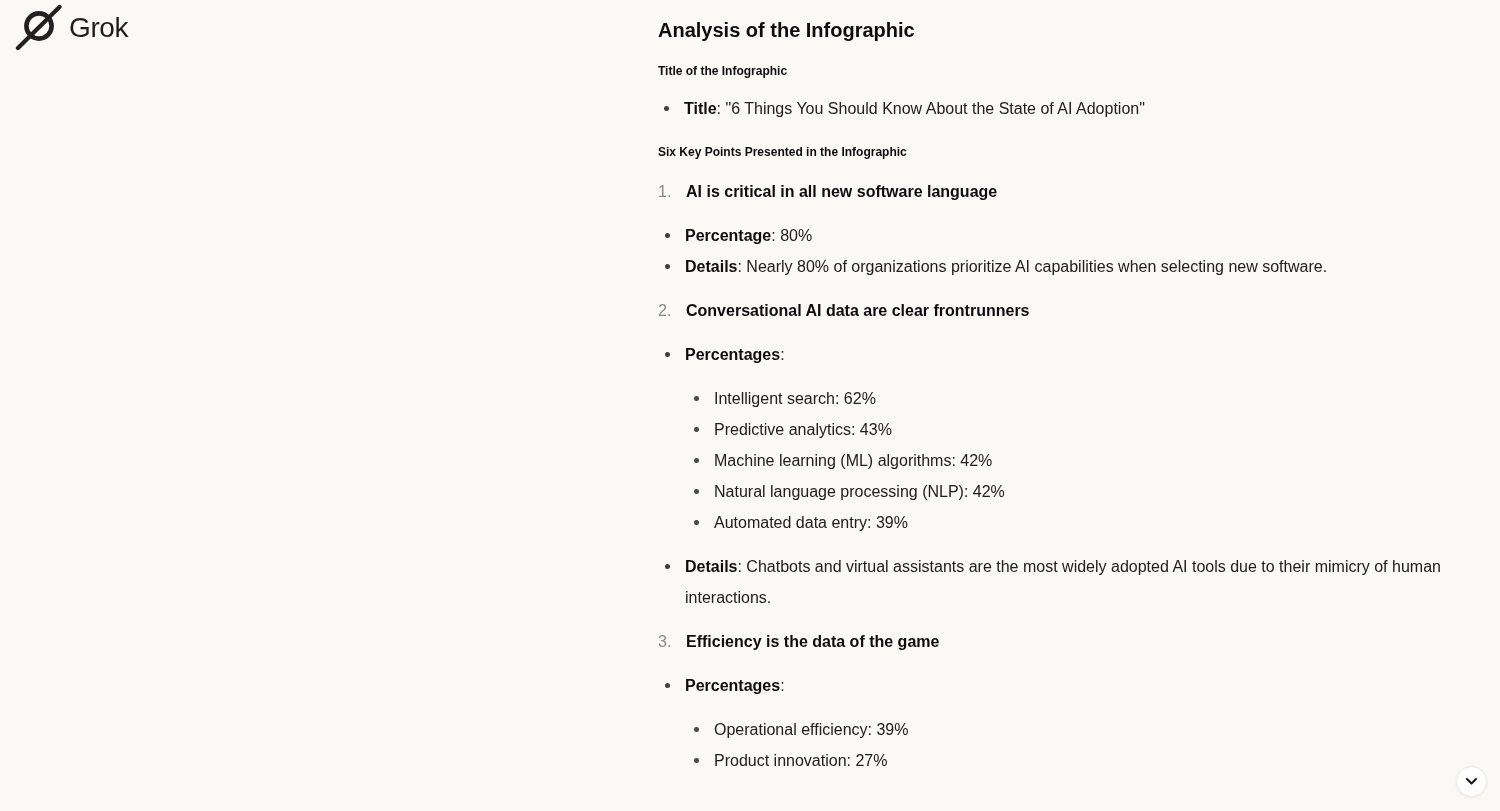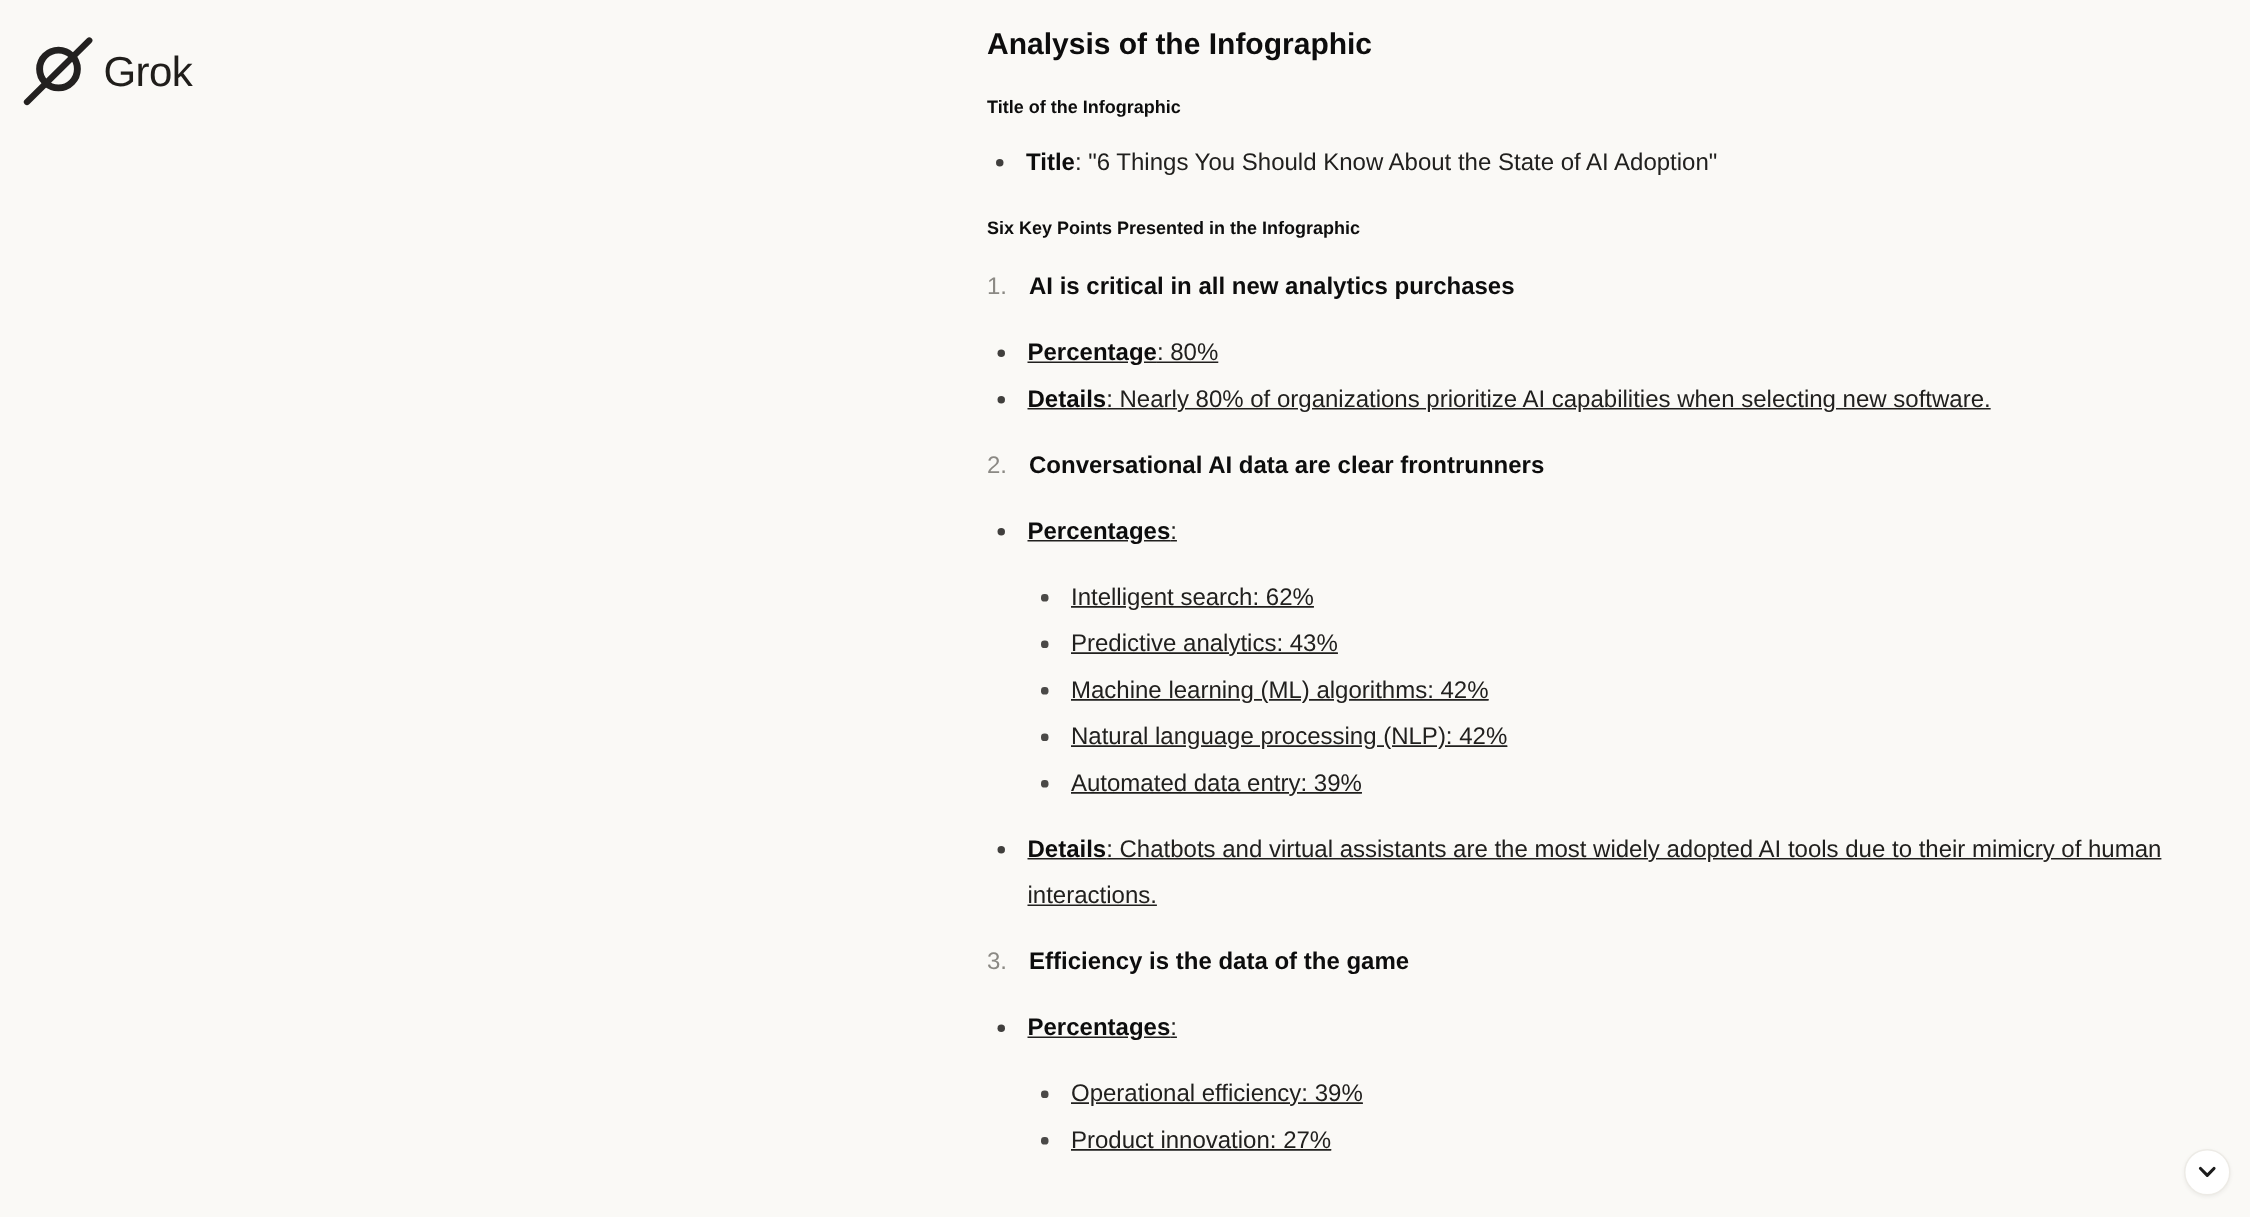--- a/index.html
+++ b/index.html
@@ -7,21 +7,21 @@
   body {
     width: 1500px; height: 811px;
     background: #faf9f6;
     font-family: "Liberation Sans", sans-serif;
     overflow: hidden;
   }
   .page { position: relative; width: 1500px; height: 811px; }
 
   
   .brand {
-    position: absolute; top: 24px; left: 14px;
+    position: absolute; top: 4px; left: 14px;
     display: flex; align-items: center; gap: 7px;
     cursor: pointer;
   }
   .brand .logo-icon { width: 48px; height: 48px; display: block; }
   .brand-name {
     font-size: 28px; font-weight: 500; color: #201e1b;
     letter-spacing: -0.4px;
   }
 
   
@@ -34,21 +34,21 @@
     font-size: 20px; line-height: 26px; font-weight: 700;
     color: #0d0d0d; margin: 0 0 12px 0;
   }
   .message h3 {
     font-size: 12px; line-height: 24px; font-weight: 700;
     color: #0d0d0d; margin: 16px 0 10px 0;
   }
   .b { font-weight: 700; color: #0d0d0d; }
 
   ul { list-style: none; margin: 9px 0; padding: 0; }
-  ul.l2, ul.l3 { margin: 13px 0; text-decoration: underline; }
+  ul.l2, ul.l3 { margin: 13px 0; }
   ul li { position: relative; padding-left: 27px; }
   ul li::before {
     content: ""; position: absolute; left: 7px; top: 13px;
     width: 5px; height: 5px; border-radius: 50%; background: #403f3d;
   }
   ul.l1 > li { padding-left: 26px; }
   ul.l1 > li::before { left: 6px; }
   ul.l3 > li { padding-left: 29px; }
   ul.l3 > li::before { left: 9px; width: 4.5px; height: 4.5px; background: #4a4947; }
 
@@ -93,21 +93,21 @@
       <li><span class="b">Title</span><span>: "6 Things You Should Know About the State of AI Adoption"</span></li>
     </ul>
 
     <h3>Six Key Points Presented in the Infographic</h3>
 
     <div class="points">
 
       <div class="point">
         <div class="point-head">
           <span class="point-num">1.</span>
-          <span class="point-title">AI is critical in all new analytics purchases</span>
+          <span class="point-title">AI is critical in all new software language</span>
         </div>
         <ul class="l2">
           <li><span class="b">Percentage</span><span>: 80%</span></li>
           <li><span class="b">Details</span><span>: Nearly 80% of organizations prioritize AI capabilities when selecting new software.</span></li>
         </ul>
       </div>
 
       <div class="point">
         <div class="point-head">
           <span class="point-num">2.</span>

